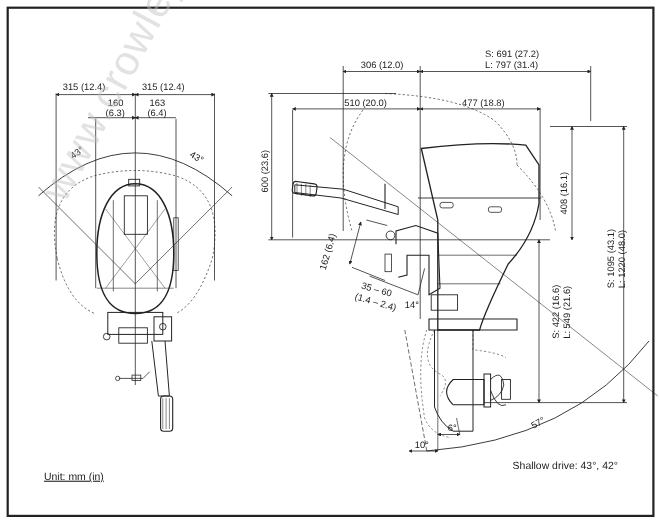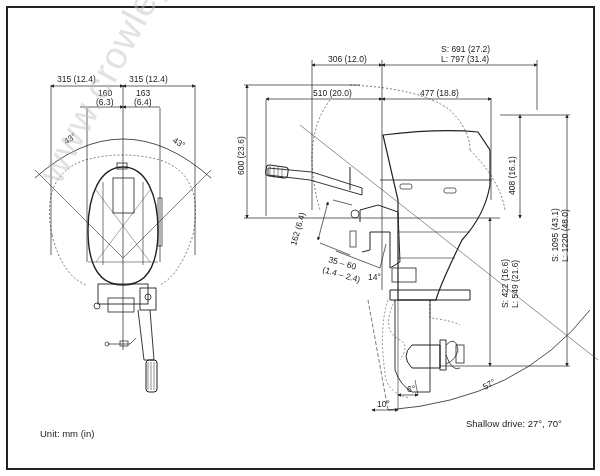--- a/index.html
+++ b/index.html
@@ -1,21 +1,21 @@
 <!DOCTYPE html>
 <html><head>
 <meta charset="utf-8">
 <style>
   html,body{margin:0;padding:0;background:#ffffff;}
   body{width:600px;height:476px;position:relative;overflow:hidden;font-family:"Liberation Sans",sans-serif;}
   .sheet{position:absolute;left:0;top:0;width:600px;height:476px;background:#fff;}
   .frame{position:absolute;left:6px;top:6px;width:589px;height:464px;border:2px solid #222;box-sizing:border-box;}
   svg.drawing{position:absolute;left:0;top:0;width:600px;height:476px;}
   .dim{font-family:"Liberation Sans",sans-serif;font-size:8.5px;fill:#222;}
-  .unit{position:absolute;left:40px;top:428px;font-size:9.5px;color:#222;}
+  .unit{position:absolute;left:40px;top:428px;font-size:9.5px;color:#222;text-decoration:underline;}
   .shallow{position:absolute;left:466px;top:418px;font-size:9.5px;color:#222;}
   .wm{position:absolute;left:30px;top:170px;font-size:38px;color:rgba(190,190,190,0.45);transform:rotate(-62deg);transform-origin:left top;white-space:nowrap;letter-spacing:1px;font-family:"Liberation Sans",sans-serif;pointer-events:none;}
 </style>
 </head>
 <body>
 
 <div class="sheet">
   <div class="frame"></div>
 
   <svg class="drawing" viewBox="0 0 600 476">
@@ -170,14 +170,14 @@
       <text class="dim" transform="translate(558 262) rotate(-90)">S: 1095 (43.1)</text>
       <text class="dim" transform="translate(568 262) rotate(-90)">L: 1220 (48.0)</text>
       <text class="dim" transform="translate(485 390) rotate(-30)">57°</text>
       <text class="dim" x="377" y="407">10°</text>
       <text class="dim" x="407" y="392">6°</text>
     </g>
   </svg>
 
   <div class="wm">www.crowleymarine.com</div>
   <div class="unit">Unit: mm (in)</div>
-  <div class="shallow">Shallow drive: 27°, 70°</div>
+  <div class="shallow">Shallow drive: 43°, 42°</div>
 </div>
 
 </body></html>

